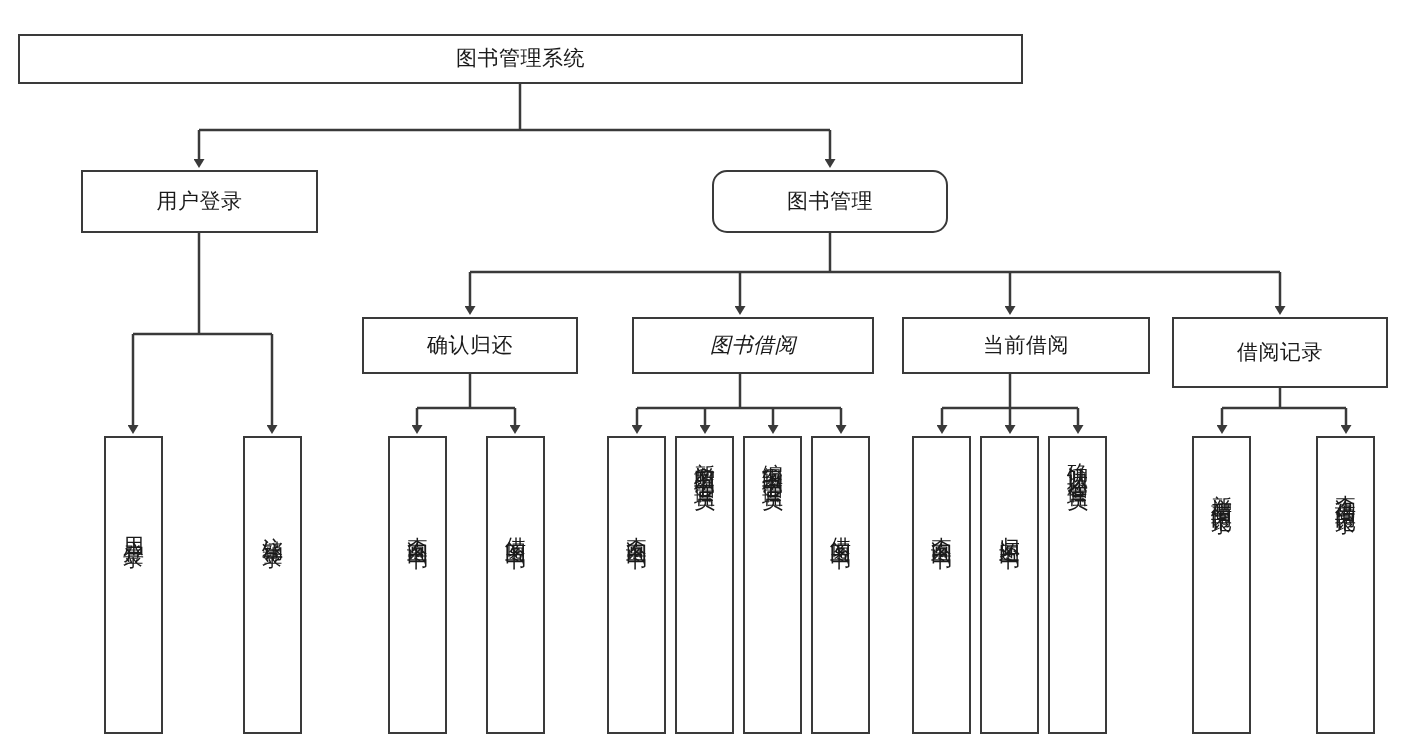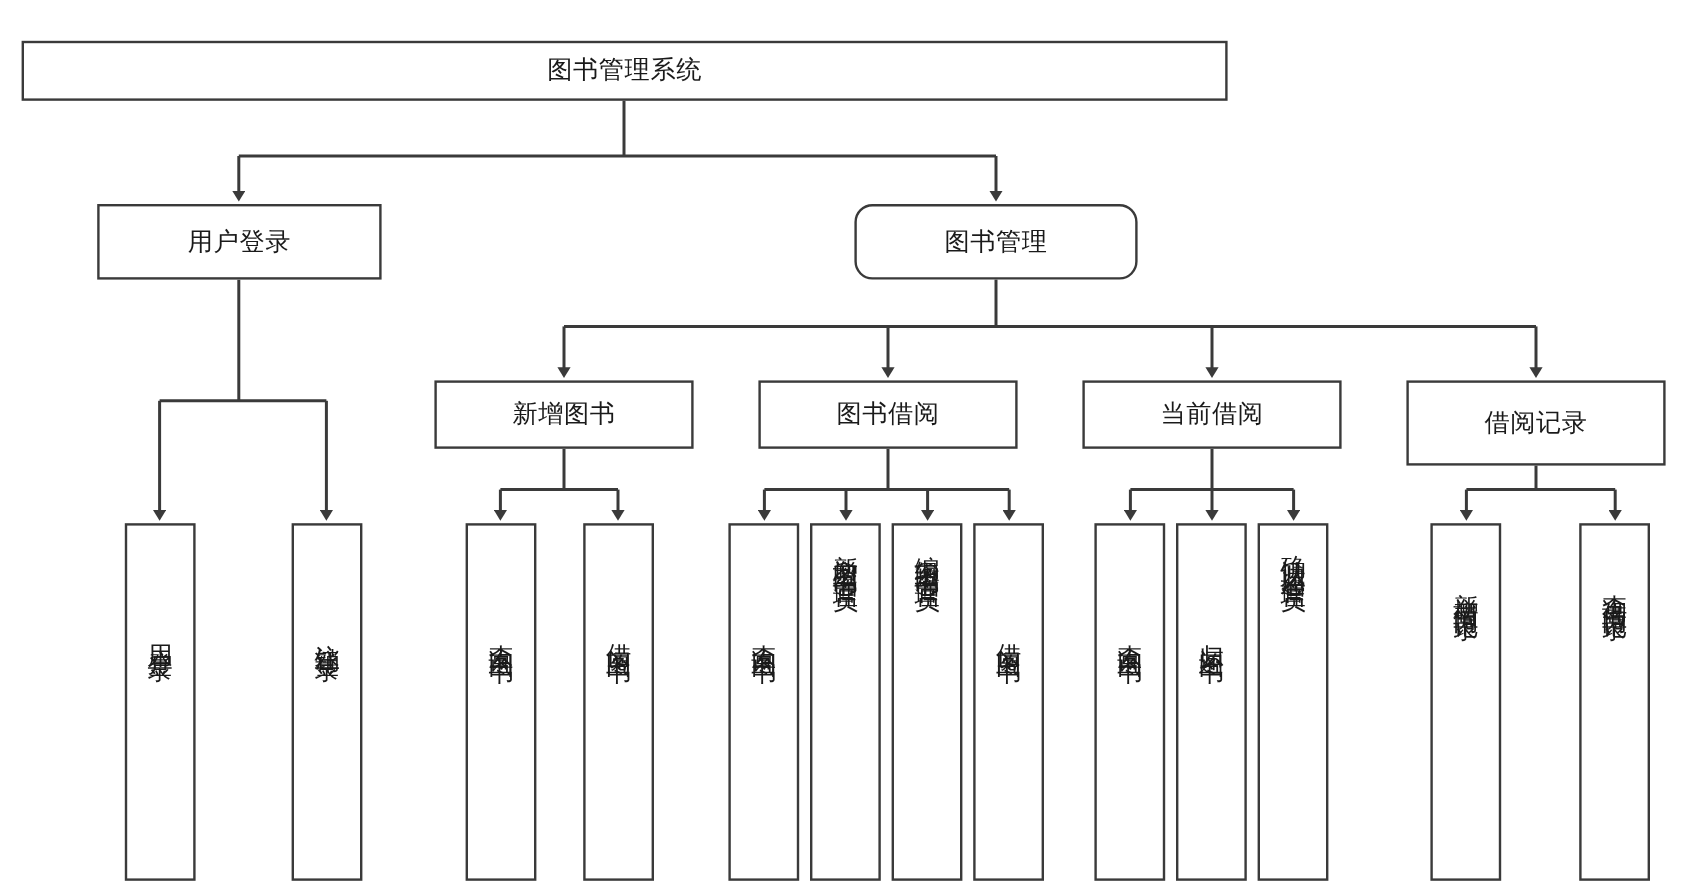--- a/index.html
+++ b/index.html
@@ -121,26 +121,26 @@
   </div>
 
   <div class="node node-h" style="left:81px; top:170px; width:237px; height:63px;">
     <span class="label">用户登录</span>
   </div>
   <div class="node node-h" style="left:712px; top:170px; width:236px; height:63px;border-radius:15px;">
     <span class="label">图书管理</span>
   </div>
 
   <div class="node node-h" style="left:362px; top:317px; width:216px; height:57px;">
-    <span class="label">新增图书</span>
+    <span class="label">确认归还</span>
   </div>
-  <div class="node node-h" style="left:632px; top:317px; width:216px; height:57px;">
+  <div class="node node-h" style="left:632px; top:317px; width:242px; height:57px;font-style:italic;">
     <span class="label">图书借阅</span>
   </div>
-  <div class="node node-h" style="left:902px; top:317px; width:216px; height:57px;">
+  <div class="node node-h" style="left:902px; top:317px; width:248px; height:57px;">
     <span class="label">当前借阅</span>
   </div>
   <div class="node node-h" style="left:1172px; top:317px; width:216px; height:71px;">
     <span class="label">借阅记录</span>
   </div>
 
   <div class="node node-v" style="left:104px; top:436px; width:59px; height:298px; padding-top:82px;">
     <span class="label">用户登录</span>
   </div>
   <div class="node node-v" style="left:243px; top:436px; width:59px; height:298px; padding-top:82px;">

